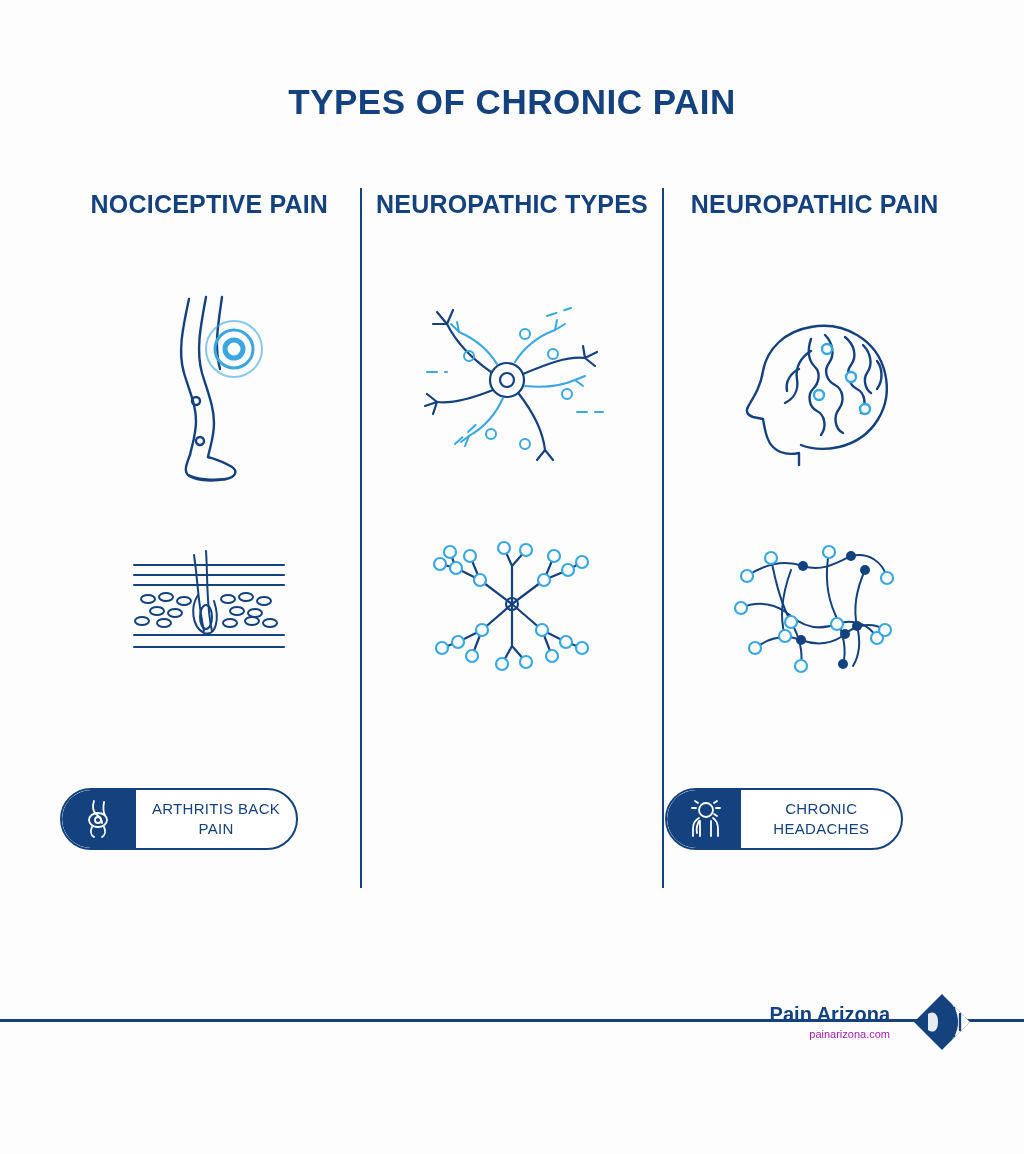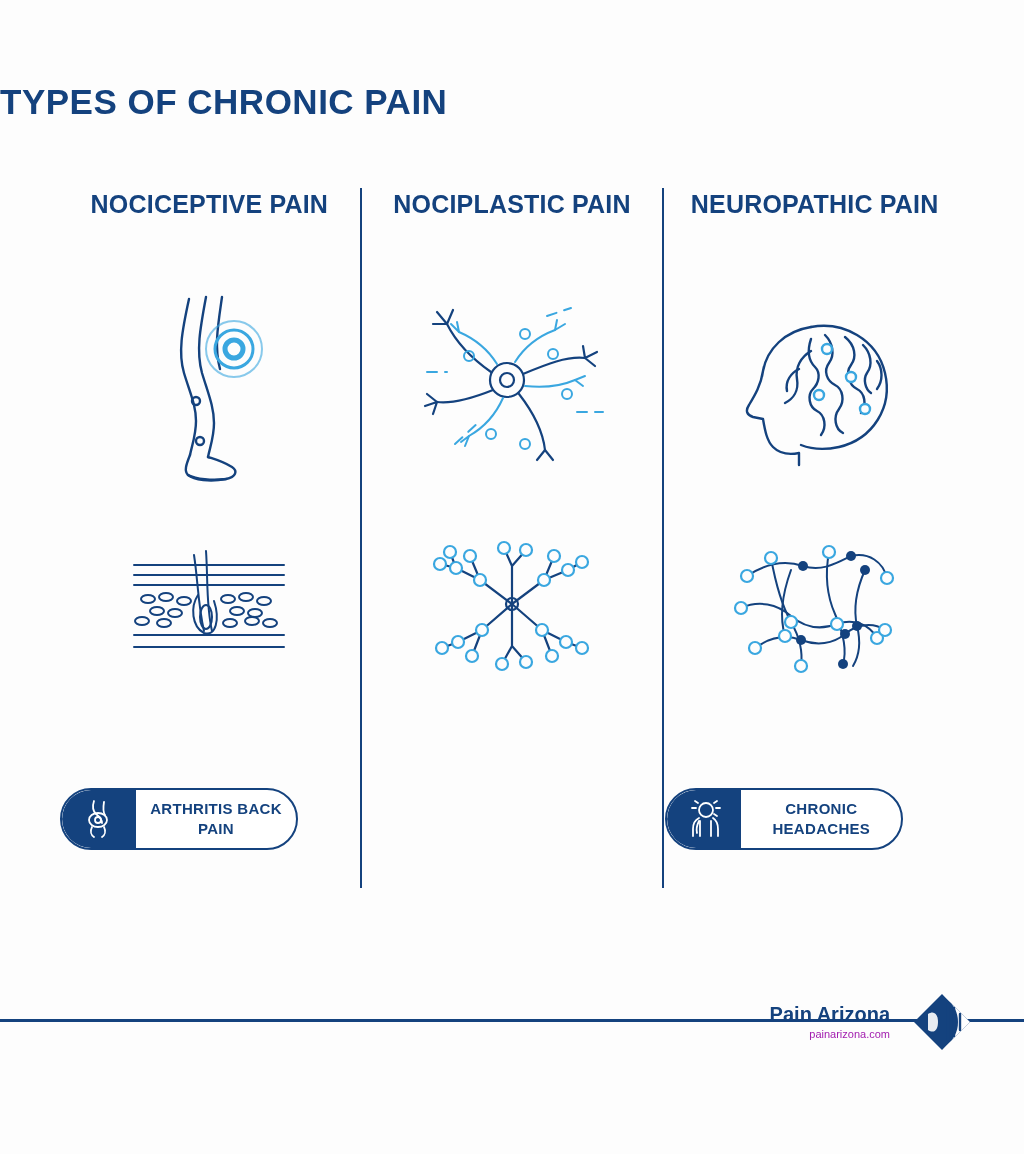--- a/index.html
+++ b/index.html
@@ -15,20 +15,21 @@
     position: relative;
     overflow: hidden;
   }
   .infographic {
     position: absolute;
     inset: 0;
     display: flex;
     flex-direction: column;
   }
   .title {
+    text-align: center;
     font-size: 35px;
     font-weight: bold;
     letter-spacing: 0.5px;
     color: #14427e;
     margin-top: 82px;
   }
   .columns {
     margin-top: 66px;
     display: flex;
     justify-content: center;
@@ -86,21 +87,21 @@
     border-radius: 29px 0 0 29px;
     display: flex;
     align-items: center;
     justify-content: center;
     flex: none;
   }
   .pill-label {
     flex: 1;
     text-align: center;
     font-size: 15px;
-    font-weight: bold;
+    font-weight: normal;
     line-height: 1.35;
     color: #14427e;
     letter-spacing: 0.3px;
     padding: 0 8px;
   }
 
   .footer-rule {
     position: absolute;
     left: 0;
     right: 0;
@@ -213,21 +214,21 @@
             <circle cx="16" cy="21" r="3"></circle>
           </svg>
         </div>
         <div class="pill-label">ARTHRITIS BACK PAIN</div>
       </div>
     </div>
 
     <div class="divider"></div>
 
     <div class="column">
-      <div class="col-title">NOCIPLASTIC PAIN</div>
+      <div class="col-title">NEUROPATHIC TYPES</div>
 
       <div class="illus first">
         <svg width="210" height="190" viewBox="0 0 210 190" fill="none">
           <g stroke="#14427e" stroke-width="2.2" fill="none" stroke-linecap="round" stroke-linejoin="round">
             <circle cx="100" cy="86" r="17"></circle>
             <circle cx="100" cy="86" r="7"></circle>
             <path d="M84 78 C64 64 48 46 40 30"></path>
             <path d="M40 30 L30 18 M40 30 L46 16 M40 30 L26 30"></path>
             <path d="M86 96 C66 104 46 110 30 108"></path>
             <path d="M30 108 L18 112 M30 108 L20 100 M30 108 L26 120"></path>

